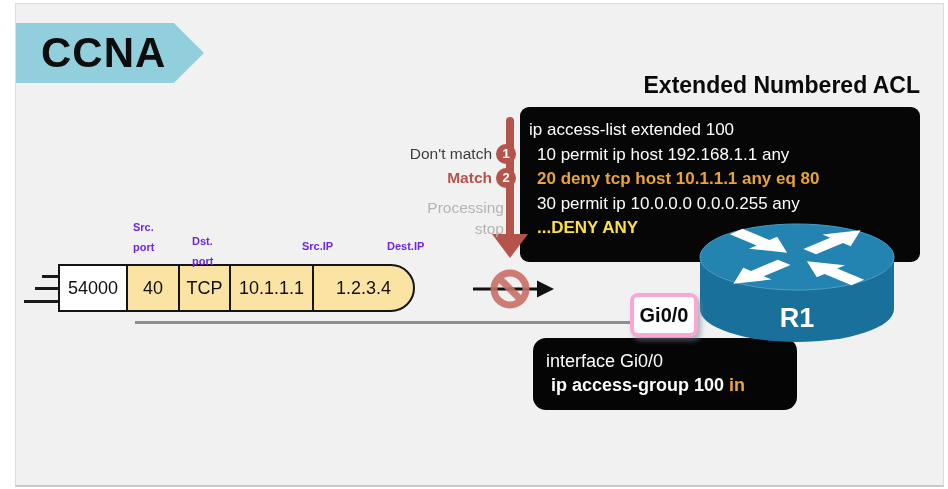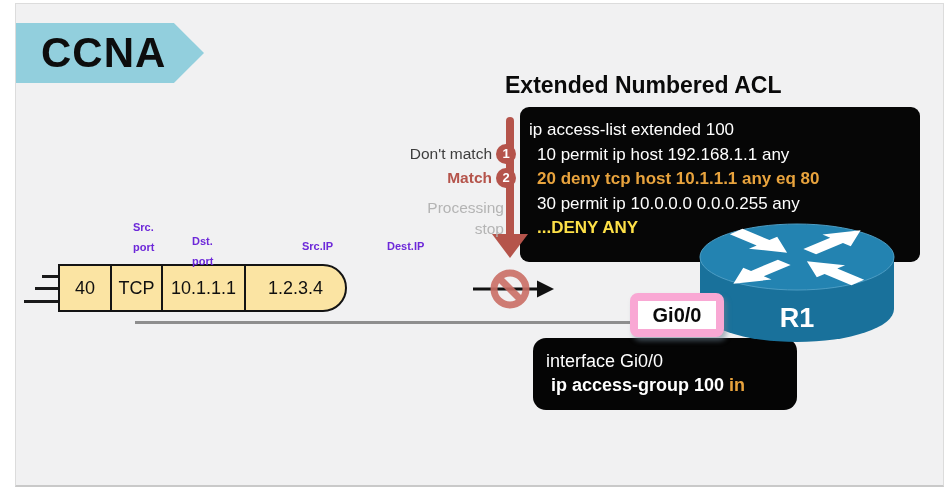--- a/index.html
+++ b/index.html
@@ -6,21 +6,21 @@
   body{font-family:"Liberation Sans",sans-serif;-webkit-font-smoothing:antialiased;}
   #stage{position:relative;width:948px;height:489px;overflow:hidden;background:#ffffff;}
   #panel{position:absolute;left:15px;top:3px;width:927px;height:481px;background:#f1f1f2;
          border:1px solid #dcdcdc;border-bottom:2px solid #c9c9c9;}
   
   .banner{position:absolute;left:16px;top:23px;width:188px;height:60px;background:#92cfdd;
           clip-path:polygon(0 0,84% 0,100% 50%,84% 100%,0 100%);
           display:flex;align-items:center;z-index:8;}
   .banner span{font-size:42px;font-weight:bold;color:#0d0d0d;padding-left:25px;letter-spacing:1px;}
   
-  .acl-title{position:absolute;left:505px;top:72px;width:415px;text-align:left;
+  .acl-title{position:absolute;left:505px;top:72px;width:415px;text-align:right;
              font-size:23px;font-weight:bold;color:#0a0a0a;z-index:9;}
   .acl-box{position:absolute;left:520px;top:107px;width:400px;height:155px;background:#060606;
            border-radius:9px;z-index:10;padding:11px 0 0 9px;box-sizing:border-box;}
   .acl-box .cl{font-size:17px;line-height:24.5px;white-space:pre;}
   .cl.white-bold{color:#ffffff;font-weight:normal;}
   .cl.white{color:#fefefe;font-weight:normal;}
   .cl.gold-bold{color:#e8a33d;font-weight:bold;}
   .cl.salmon-bold{color:#fde047;font-weight:bold;}
   .cl.indent{padding-left:8px;}
   
@@ -41,22 +41,22 @@
   
   .linkline{position:absolute;left:135px;top:321px;width:527px;height:3px;background:#8e8e8e;z-index:6;}
   
   .cfg-box{position:absolute;left:533px;top:338px;width:264px;height:72px;background:#050505;
            border-radius:13px;z-index:12;padding:11px 0 0 13px;box-sizing:border-box;}
   .cfg-box .line{font-size:18px;line-height:24px;color:#ffffff;white-space:pre;}
   .cfg-box .b{font-weight:bold;}
   .cfg-box .kw{color:#e8a33d;font-weight:bold;}
   
   .router-svg{position:absolute;left:695px;top:220px;z-index:30;}
-  .if-badge{position:absolute;left:630px;top:293px;width:94px;height:44px;background:#ffffff;
-            border:8px solid #f9a8d4;border-radius:8px;box-sizing:border-box;z-index:35;
+  .if-badge{position:absolute;left:630px;top:293px;width:68px;height:44px;background:#ffffff;
+            border:4px solid #f9a8d4;border-radius:8px;box-sizing:border-box;z-index:35;
             display:flex;align-items:center;justify-content:center;font-size:20px;font-weight:bold;
             color:#0a0a0a;box-shadow:3px 4px 5px rgba(110,130,145,0.55);}
   .overlay{position:absolute;left:0;top:0;z-index:25;pointer-events:none;}
 </style>
 </head>
 <body>
 
 <div id="stage">
   <div id="panel"></div>
 
@@ -90,20 +90,21 @@
     <div>port</div>
   </div>
   <div class="plabel" style="left:302px;top:237px;">Src.IP</div>
   <div class="plabel" style="left:387px;top:237px;">Dest.IP</div>
 
   <div class="tail" style="left:42px;top:275px;width:18px;"></div>
   <div class="tail" style="left:35px;top:287px;width:25px;"></div>
   <div class="tail" style="left:24px;top:300px;width:36px;"></div>
 
   <div class="packet">
+    <div class="pcell" style="width:70px;">54000</div>
     <div class="pcell yellow" style="width:54px;">40</div>
     <div class="pcell yellow" style="width:53px;">TCP</div>
     <div class="pcell yellow" style="width:85px;">10.1.1.1</div>
     <div class="pcell yellow last" style="width:103px;">1.2.3.4</div>
   </div>
 
   <div class="linkline"></div>
 
   <div class="cfg-box">
     <div class="line">interface Gi0/0</div>

